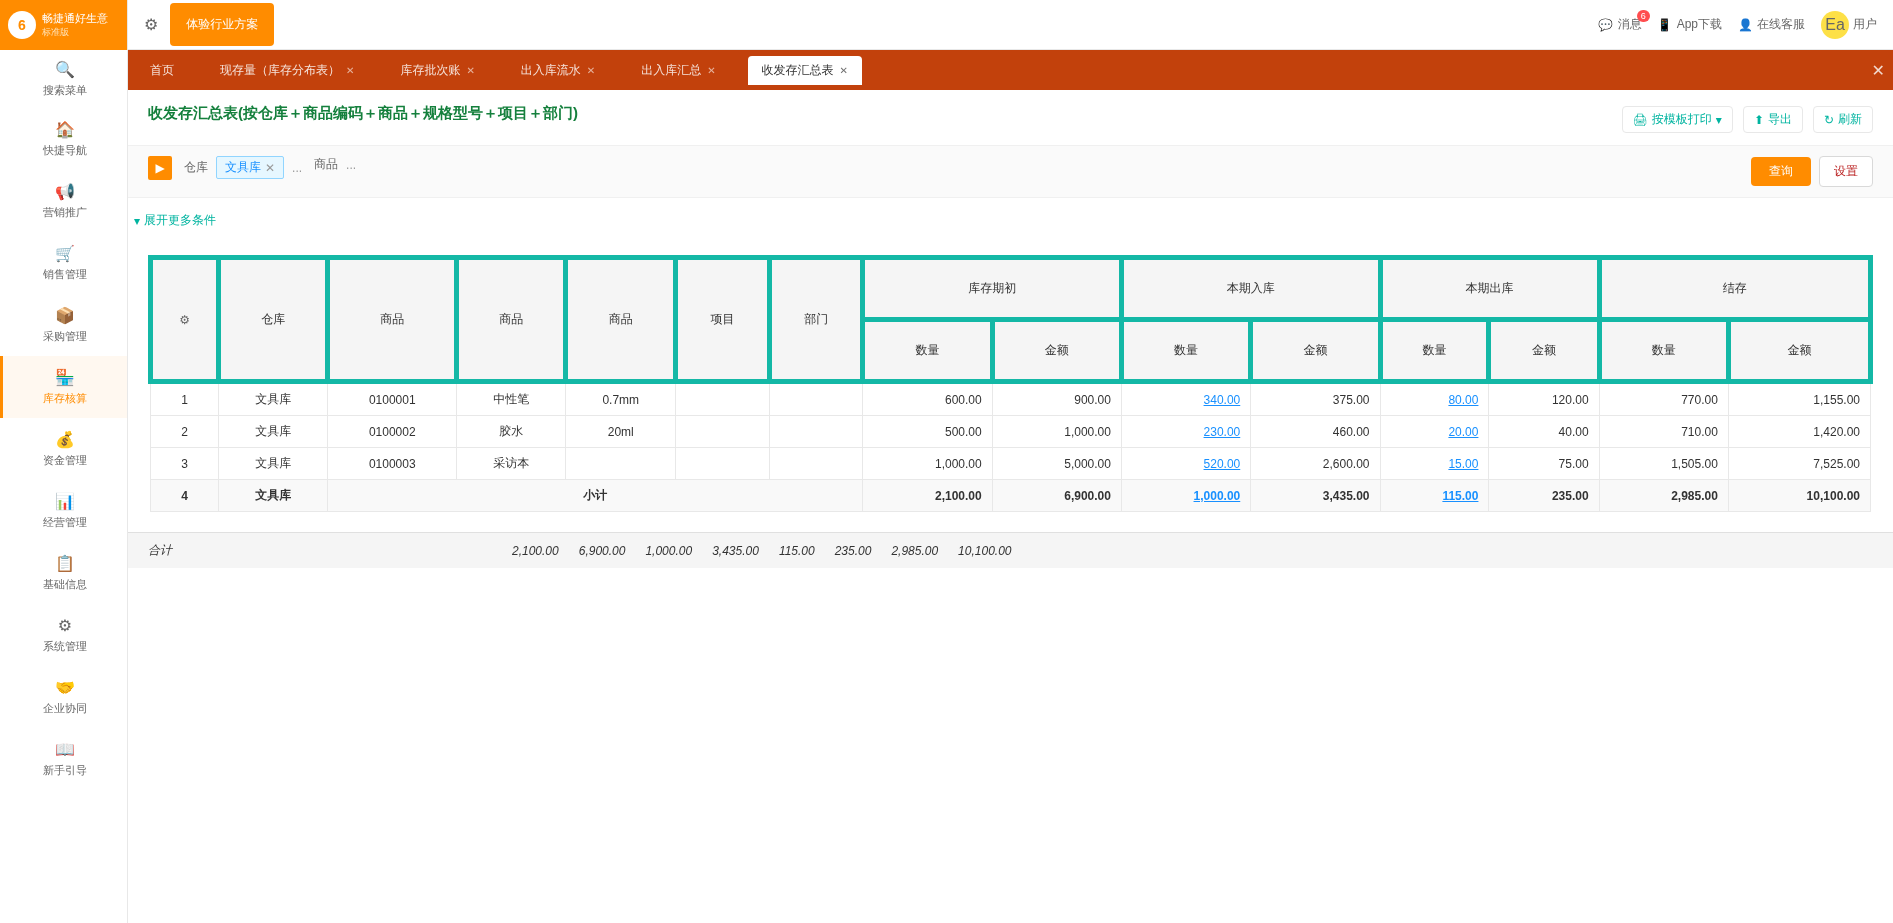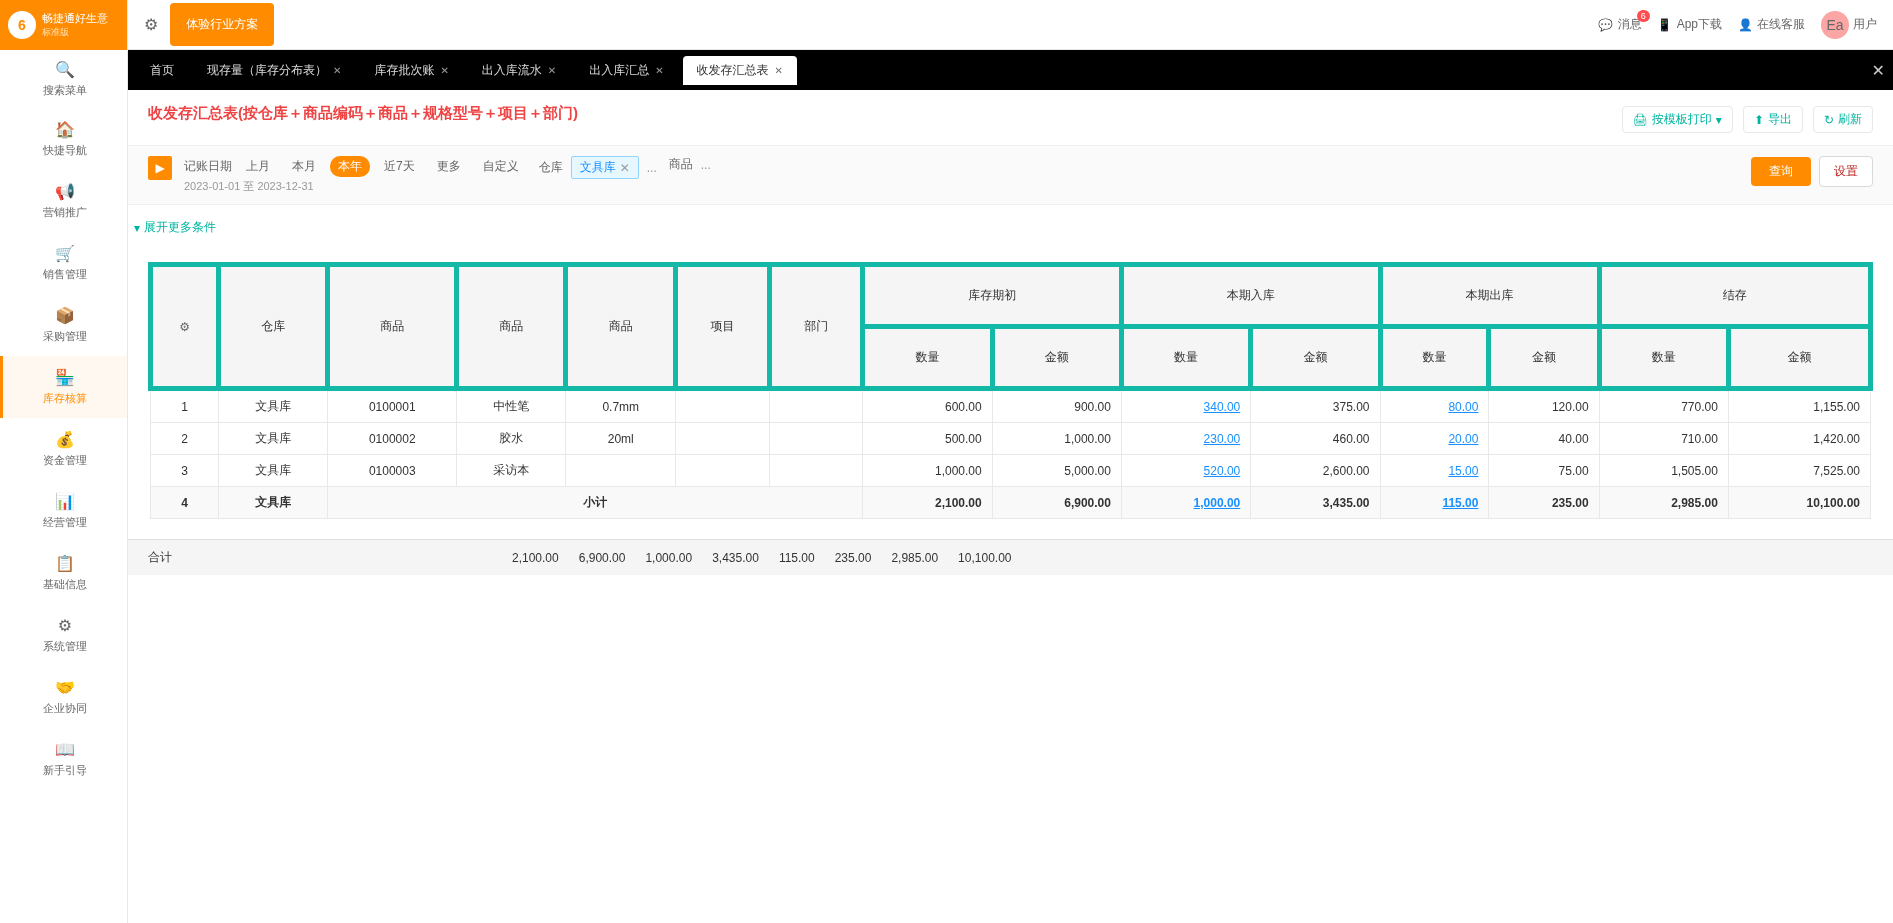--- a/index.html
+++ b/index.html
@@ -21,32 +21,32 @@
     .main { flex: 1; display: flex; flex-direction: column; overflow: hidden; }
 
     
     .topbar { height: 50px; background: #fff; border-bottom: 1px solid #e8e8e8; display: flex; align-items: center; padding: 0 16px; gap: 12px; }
     .topbar-title { font-size: 13px; color: #333; flex: 1; }
     .topbar-settings-icon { color: #666; font-size: 16px; cursor: pointer; }
     .topbar-btn { background: #ff8c00; color: #fff; border: none; padding: 13px 16px; border-radius: 4px; cursor: pointer; font-size: 12px; }
     .topbar-right { display: flex; align-items: center; gap: 16px; margin-left: auto; }
     .topbar-right-item { display: flex; align-items: center; gap: 4px; color: #666; cursor: pointer; font-size: 12px; position: relative; }
     .badge { background: #ff4d4f; color: #fff; border-radius: 10px; font-size: 9px; padding: 1px 4px; position: absolute; top: -6px; right: -8px; }
-    .user-avatar { width: 28px; height: 28px; background: #fca5a5; border-radius: 50%; display: flex; align-items: center; justify-content: center; font-size: 14px; color: #666; text-align: right; }
-
-    
-    .tabs { background: #000000; display: flex; align-items: center; padding: 8px 8px; height: 40px; gap: 5px; }
+    .user-avatar { width: 28px; height: 28px; background: #fde047; border-radius: 50%; display: flex; align-items: center; justify-content: center; font-size: 16px; color: #666; text-align: right; }
+
+    
+    .tabs { background: #c2410c; display: flex; align-items: center; padding: 8px 8px; height: 40px; gap: 18px; }
     .tab { padding: 6px 14px; color: rgba(255,255,255,0.85); cursor: pointer; border-radius: 4px 4px 0 0; font-size: 12px; display: flex; align-items: center; gap: 6px; white-space: nowrap; }
     .tab.active { background: #fff; color: #333; }
     .tab-close { font-size: 10px; opacity: 0.7; }
     .tabs-close-all { margin-left: auto; color: #fff; cursor: pointer; font-size: 16px; opacity: 0.8; }
 
     
     .content { flex: 1; background: #fff; overflow: auto; padding: 0; }
-    .page-title { font-size: 15px; font-weight: 600; color: #ef4444; margin-bottom: 12px; }
+    .page-title { font-size: 15px; font-weight: 600; color: #15803d; margin-bottom: 12px; }
     .action-btn { display: flex; align-items: center; gap: 4px; color: #00b4a0; cursor: pointer; font-size: 12px; border: 1px solid #e8e8e8; padding: 4px 10px; border-radius: 4px; }
     .query-btn { background: #ff8c00; color: #fff; border: none; padding: 6px 18px; border-radius: 4px; cursor: pointer; font-size: 12px; }
     .set-btn { background: #fff; color: #b91c1c; border: 1px solid #d9d9d9; padding: 6px 14px; border-radius: 4px; cursor: pointer; font-size: 12px; }
     .filter-arrow { width: 24px; height: 24px; background: #ff8c00; display: flex; align-items: center; justify-content: center; color: #fff; border-radius: 2px; cursor: pointer; font-size: 12px; }
     .filter-label { color: #666; font-size: 12px; }
     .date-filter-btn { padding: 2px 8px; border-radius: 2px; cursor: pointer; color: #666; font-size: 12px; }
     .date-filter-btn.active { background: #ff8c00; color: #fff; border-radius: 10px; }
     .date-range { color: #999; font-size: 11px; margin-top: 2px; }
     .filter-section { display: flex; align-items: center; gap: 8px; }
     .filter-section-label { color: #666; }
@@ -59,21 +59,21 @@
     .table-wrapper { padding: 0 20px 20px; }
     .data-table { width: 100%; border-collapse: collapse; margin-top: 12px; }
     .data-table th { background: #f5f5f5; padding: 20px 10px; text-align: center; font-weight: 500; color: #333; border: 5px solid #14b8a6; font-size: 12px; white-space: nowrap; }
     .data-table td { padding: 7px 10px; text-align: center; border: 1px solid #e8e8e8; font-size: 12px; color: #333; }
     .data-table .num-cell { text-align: right; }
     .data-table .link-cell { color: #1890ff; text-decoration: underline; cursor: pointer; text-align: right; }
     .data-table .subtotal-row td { font-weight: bold; background: #f9f9f9; }
     .th-gear { color: #666; cursor: pointer; }
 
     
-    .bottom-bar { height: 36px; background: #f5f5f5; border-top: 1px solid #e0e0e0; display: flex; align-items: center; padding: 0 20px; gap: 20px; position: sticky; bottom: 0; }
+    .bottom-bar { height: 36px; background: #f5f5f5; border-top: 1px solid #e0e0e0; display: flex; align-items: center; padding: 0 20px; gap: 20px; position: sticky; bottom: 0; font-style: italic; }
     .total-label { color: #333; font-size: 12px; font-weight: 500; }
 
     .relative { position: relative; }
     .header-area { position: relative; }
   </style>
 </head>
 <body>
 
 <div class="sidebar">
   <div class="sidebar-logo">
@@ -203,32 +203,20 @@
           </div>
           <div class="action-btn">
             <span>↻</span>
             <span>刷新</span>
           </div>
         </div>
       </div>
 
       <div style="padding: 10px 20px; background: #fafafa; border-bottom: 1px solid #f0f0f0; display: flex; align-items: flex-start; gap: 12px; flex-wrap: wrap;">
         <div class="filter-arrow">▶</div>
-        <div>
-          <div style="display: flex; align-items: center; gap: 6px;">
-            <span class="filter-label">记账日期</span>
-            <span class="date-filter-btn">上月</span>
-            <span class="date-filter-btn">本月</span>
-            <span class="date-filter-btn active">本年</span>
-            <span class="date-filter-btn">近7天</span>
-            <span class="date-filter-btn">更多</span>
-            <span class="date-filter-btn">自定义</span>
-          </div>
-          <div class="date-range">2023-01-01 至 2023-12-31</div>
-        </div>
 
         <div class="filter-section">
           <span class="filter-section-label">仓库</span>
           <div class="filter-tag">
             <span>文具库</span>
             <span class="filter-tag-close">✕</span>
           </div>
           <span class="filter-more">...</span>
         </div>
 

